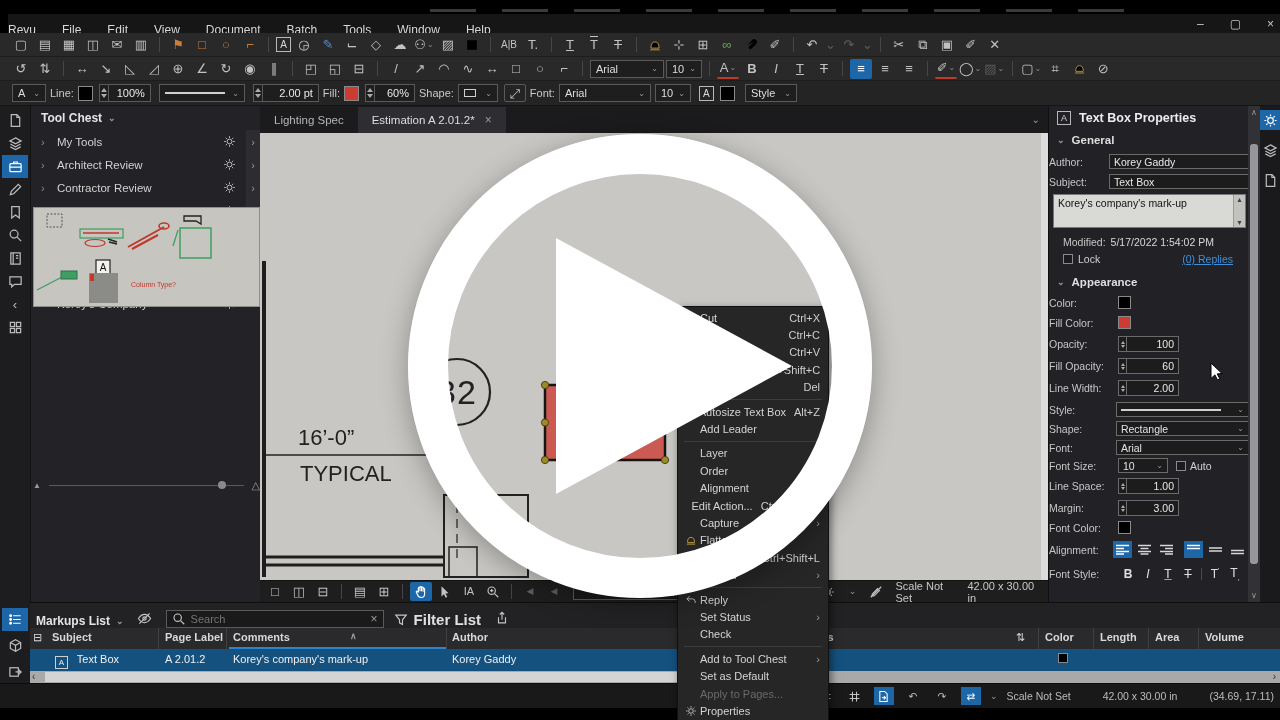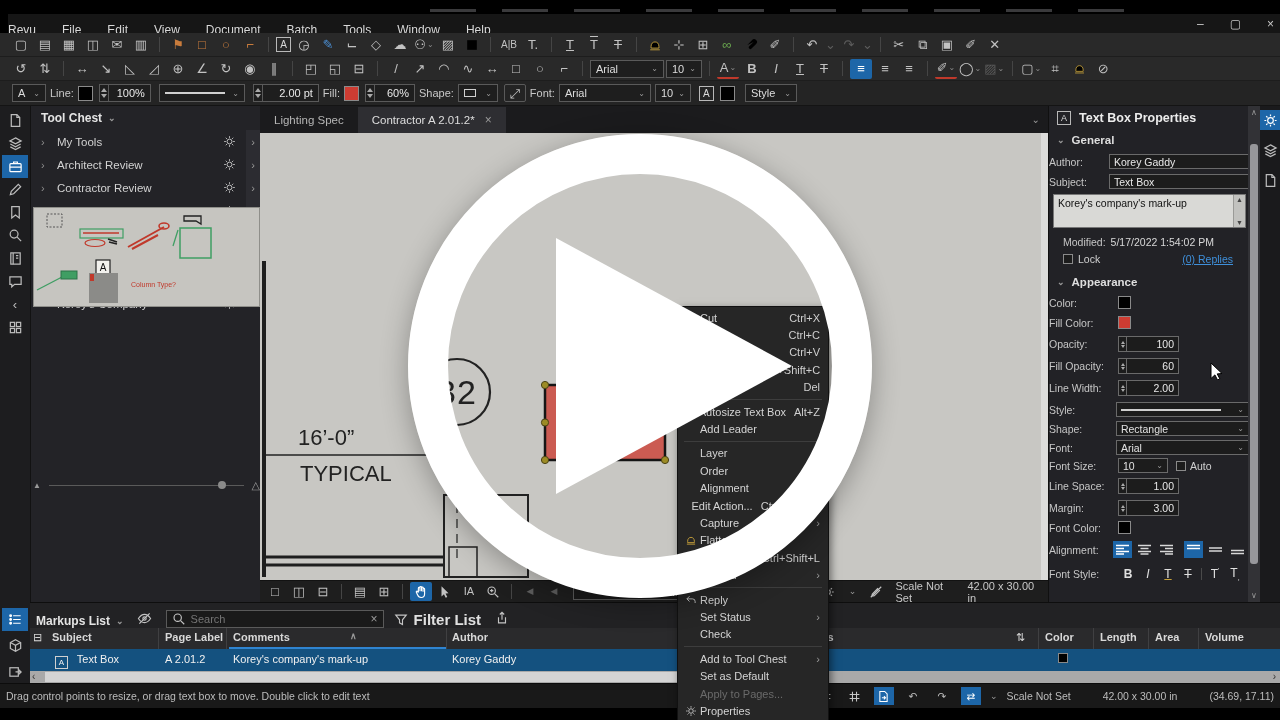--- a/index.html
+++ b/index.html
@@ -585,21 +585,21 @@
       <span style="position:absolute;right:18px;top:-3.5px;width:8px;height:8px;border-radius:50%;background:#8a8a8a"></span>
     </span>
     <span style="font-size:11px">△</span>
   </div>
 
   <div class="abs tabbar">
     <div class="tab">
         <span>Lighting Spec</span>
       </div>
     <div class="tab active">
-      <span>Contractor A 2.01.2*</span>
+      <span>Estimation A 2.01.2*</span>
       <span class="x">×</span>
     </div>
     <span class="endcv">⌄</span>
   </div>
 
   <div class="abs canvas">
     <svg width="788" height="447" viewBox="0 0 788 447" style="display:block" font-family="Liberation Sans, sans-serif">
       <rect x="2" y="128" width="4" height="316" fill="#1e1e1e"></rect>
       <path d="M2 424h182M2 432h182" stroke="#1e1e1e" stroke-width="3" fill="none"></path>
       <rect x="184" y="362" width="84" height="82" fill="none" stroke="#222" stroke-width="2"></rect>
@@ -944,21 +944,20 @@
         </svg>
       </span>
     <span class="railic">
         <svg>
           <use href="#g-export"></use>
         </svg>
       </span>
   </div>
 
   <div class="abs statusbar">
-    <span>Drag control points to resize, or drag text box to move. Double click to edit text</span>
     <span class="sb-right">
       <span class="sbic">
           <svg>
             <use href="#g-grid9"></use>
           </svg>
         </span>
       <span class="sbic">
           <svg>
             <use href="#g-grid9"></use>
           </svg>

